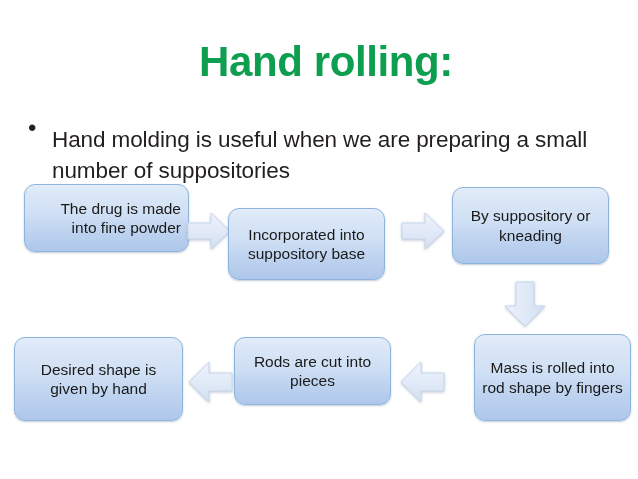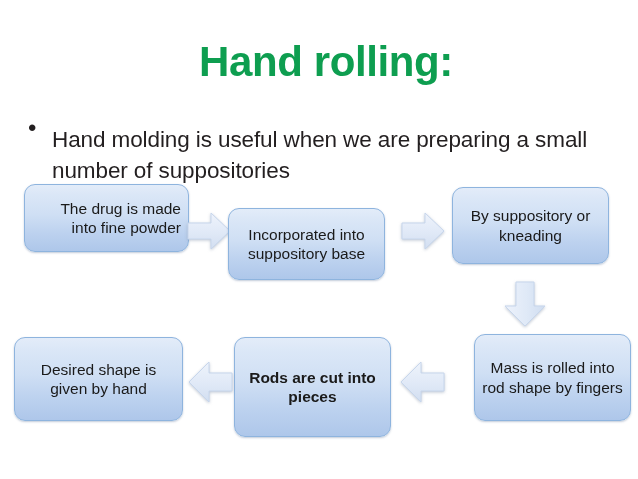--- a/index.html
+++ b/index.html
@@ -89,21 +89,21 @@
     padding: 2px 7px;
   }
   .flow-box span { display: block; }
 
   
   #box-fine-powder      { left: 24px;  top: 184px; width: 165px; height: 68px; text-align: right; }
   #box-incorporated     { left: 228px; top: 184px; width: 157px; height: 72px; margin-top: 24px; }
   #box-trituration      { left: 452px; top: 187px; width: 157px; height: 77px; }
   
   #box-desired-shape    { left: 14px;  top: 337px; width: 169px; height: 84px; }
-  #box-rods-cut         { left: 234px; top: 337px; width: 157px; height: 100px; font-weight: bold; }
+  #box-rods-cut         { left: 234px; top: 337px; width: 157px; height: 68px; }
   #box-mass-rolled      { left: 452px; top: 334px; width: 157px; height: 87px; margin-left: 22px; }
 
   
   .arrow {
     position: absolute;
     filter: drop-shadow(0 1px 1.5px rgba(130, 145, 170, 0.5));
   }
   #arrow-1 { left: 186px; top: 210px; width: 46px; height: 42px; }
   #arrow-2 { left: 400px; top: 210px; width: 46px; height: 42px; }
   #arrow-3 { left: 500px; top: 279px; width: 50px; height: 50px; }

